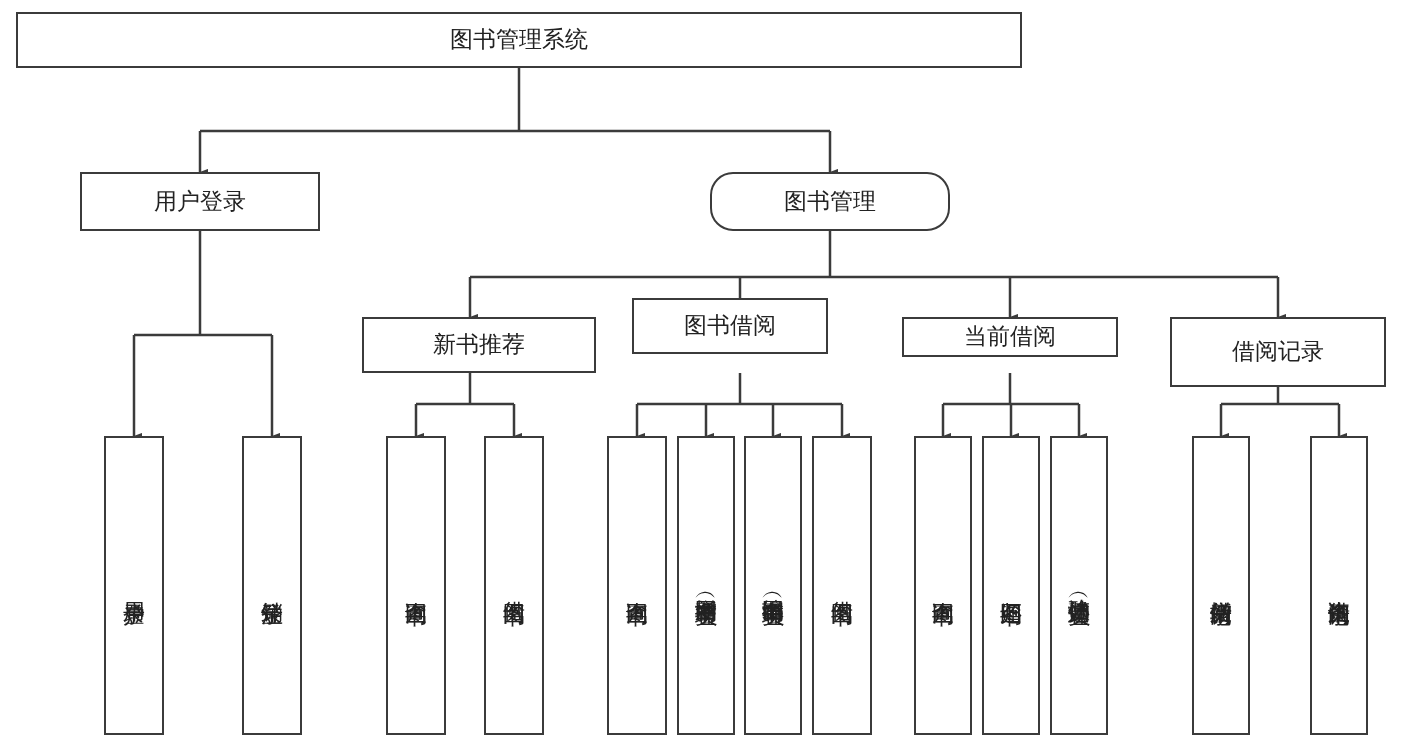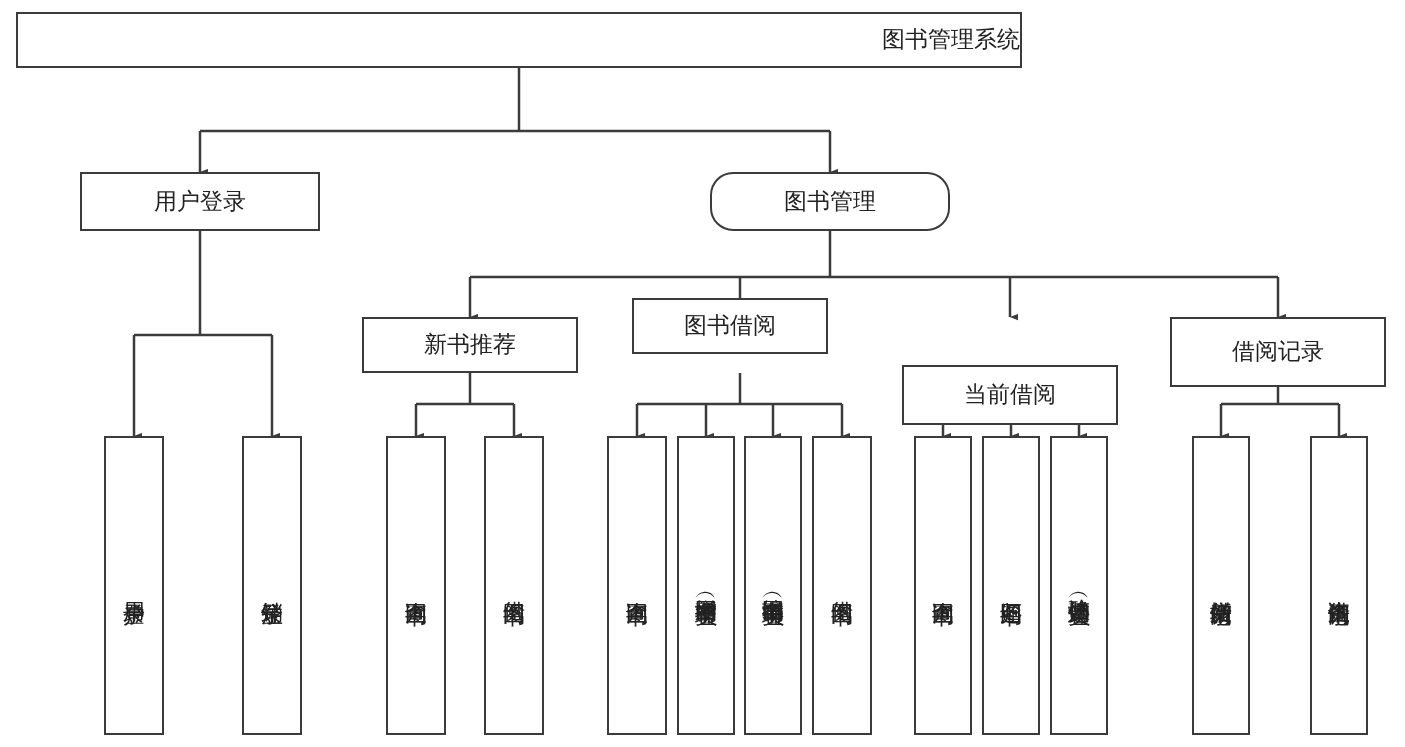--- a/index.html
+++ b/index.html
@@ -102,36 +102,36 @@
         <line x1="943" y1="404" x2="943" y2="436" stroke="#3b3b3b" stroke-width="2.5" marker-end="url(#arrowhead)"></line>
         <line x1="1011" y1="404" x2="1011" y2="436" stroke="#3b3b3b" stroke-width="2.5" marker-end="url(#arrowhead)"></line>
         <line x1="1079" y1="404" x2="1079" y2="436" stroke="#3b3b3b" stroke-width="2.5" marker-end="url(#arrowhead)"></line>
         <line x1="1278" y1="373" x2="1278" y2="404" stroke="#3b3b3b" stroke-width="2.5"></line>
         <line x1="1221" y1="404" x2="1339" y2="404" stroke="#3b3b3b" stroke-width="2.5"></line>
         <line x1="1221" y1="404" x2="1221" y2="436" stroke="#3b3b3b" stroke-width="2.5" marker-end="url(#arrowhead)"></line>
         <line x1="1339" y1="404" x2="1339" y2="436" stroke="#3b3b3b" stroke-width="2.5" marker-end="url(#arrowhead)"></line>
       </g>
   </svg>
   <div id="node-layer">
-      <div class="node-box" style="left: 16px; top: 12px; width: 1006px; height: 56px; justify-content: flex-end;">
+      <div class="node-box" style="left: 16px; top: 12px; width: 1006px; height: 56px;">
         <span class="node-label-h">图书管理系统</span>
       </div>
       <div class="node-box" style="left: 80px; top: 172px; width: 240px; height: 59px;">
         <span class="node-label-h">用户登录</span>
       </div>
       <div class="node-box" style="left: 710px; top: 172px; width: 240px; height: 59px; border-radius: 23px;">
         <span class="node-label-h">图书管理</span>
       </div>
-      <div class="node-box" style="left: 362px; top: 317px; width: 216px; height: 56px;">
+      <div class="node-box" style="left: 362px; top: 317px; width: 234px; height: 56px;">
         <span class="node-label-h">新书推荐</span>
       </div>
       <div class="node-box" style="left: 632px; top: 298px; width: 196px; height: 56px;">
         <span class="node-label-h">图书借阅</span>
       </div>
-      <div class="node-box" style="left: 902px; top: 317px; width: 216px; height: 60px; margin-top: 48px;">
+      <div class="node-box" style="left: 902px; top: 317px; width: 216px; height: 40px;">
         <span class="node-label-h">当前借阅</span>
       </div>
       <div class="node-box" style="left: 1170px; top: 317px; width: 216px; height: 70px;">
         <span class="node-label-h">借阅记录</span>
       </div>
       <div class="node-box" style="left: 104px; top: 436px; width: 60px; height: 299px;">
         <span class="node-label-v">用户登录</span>
       </div>
       <div class="node-box" style="left: 242px; top: 436px; width: 60px; height: 299px;">
         <span class="node-label-v">注销登录</span>

